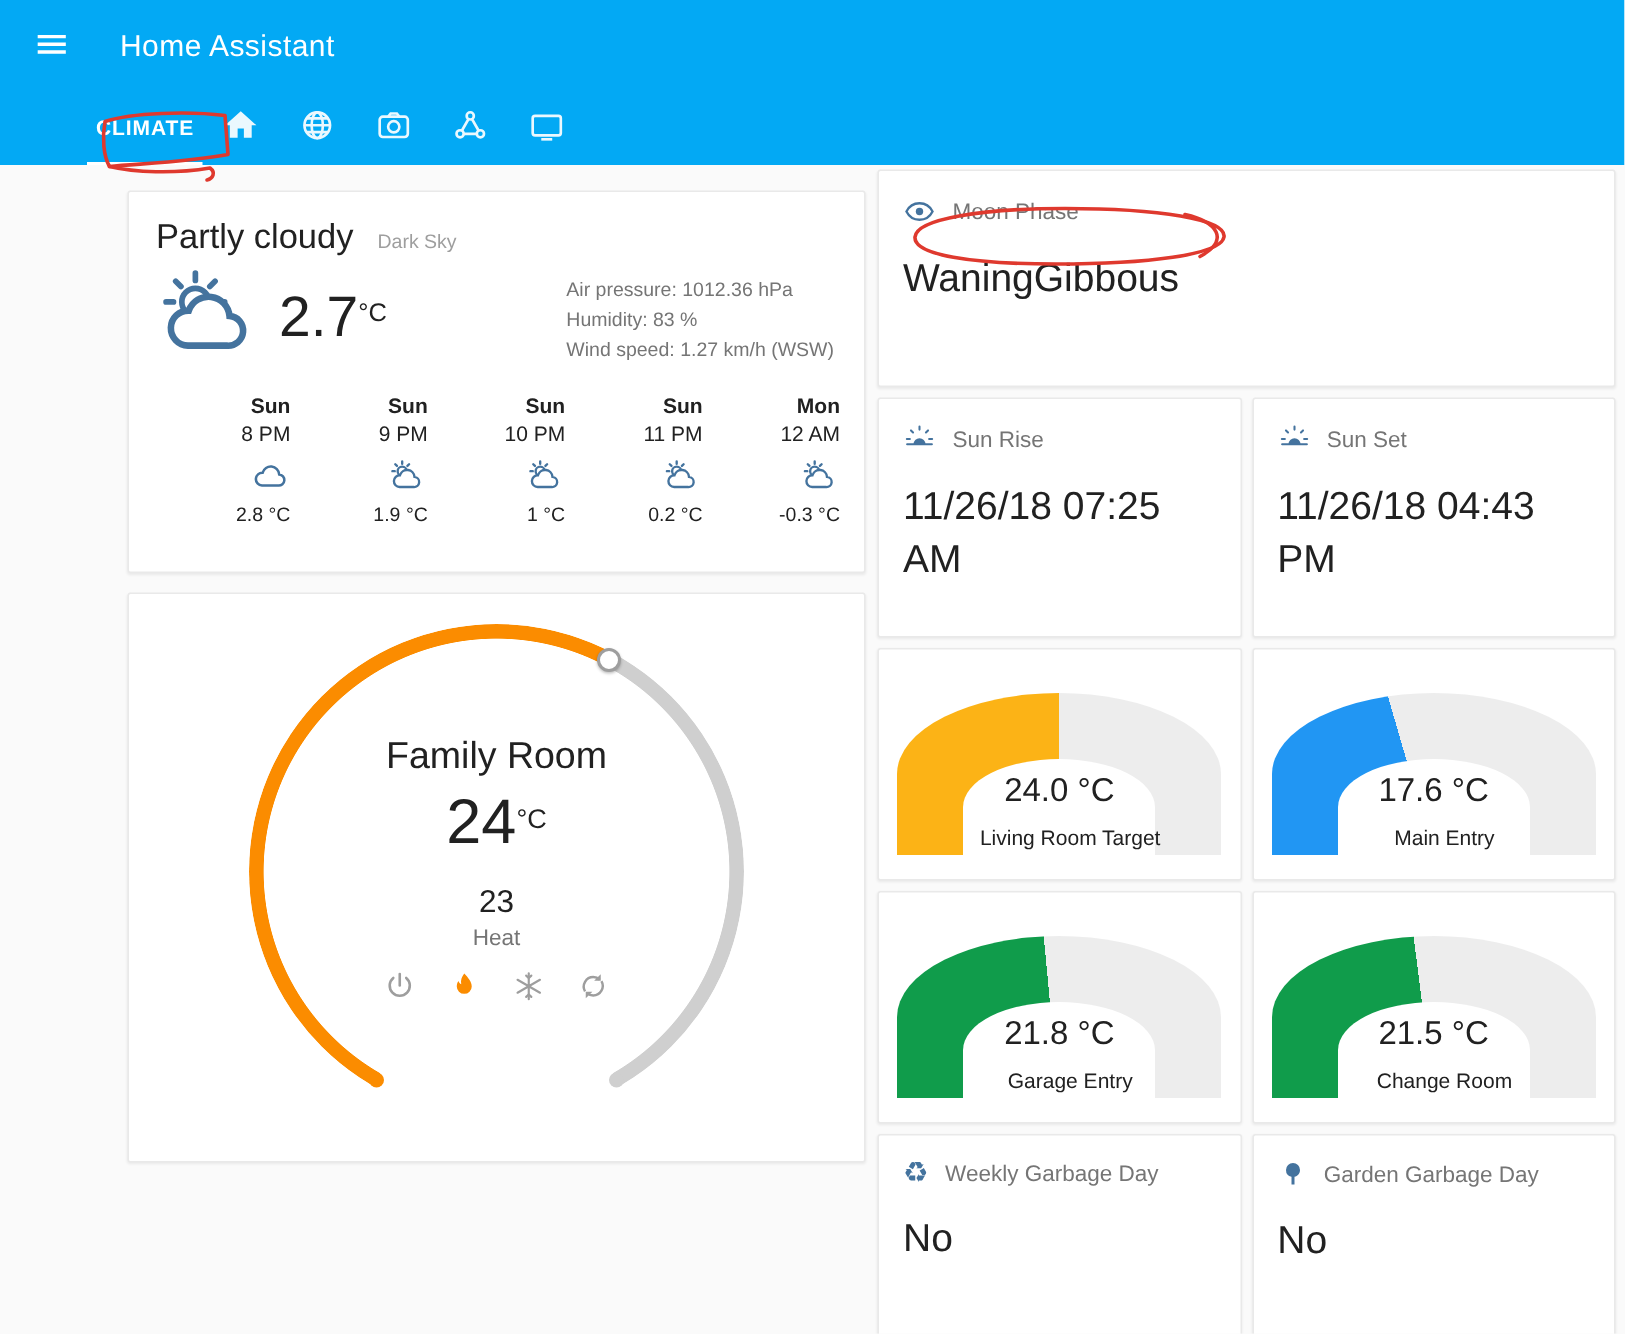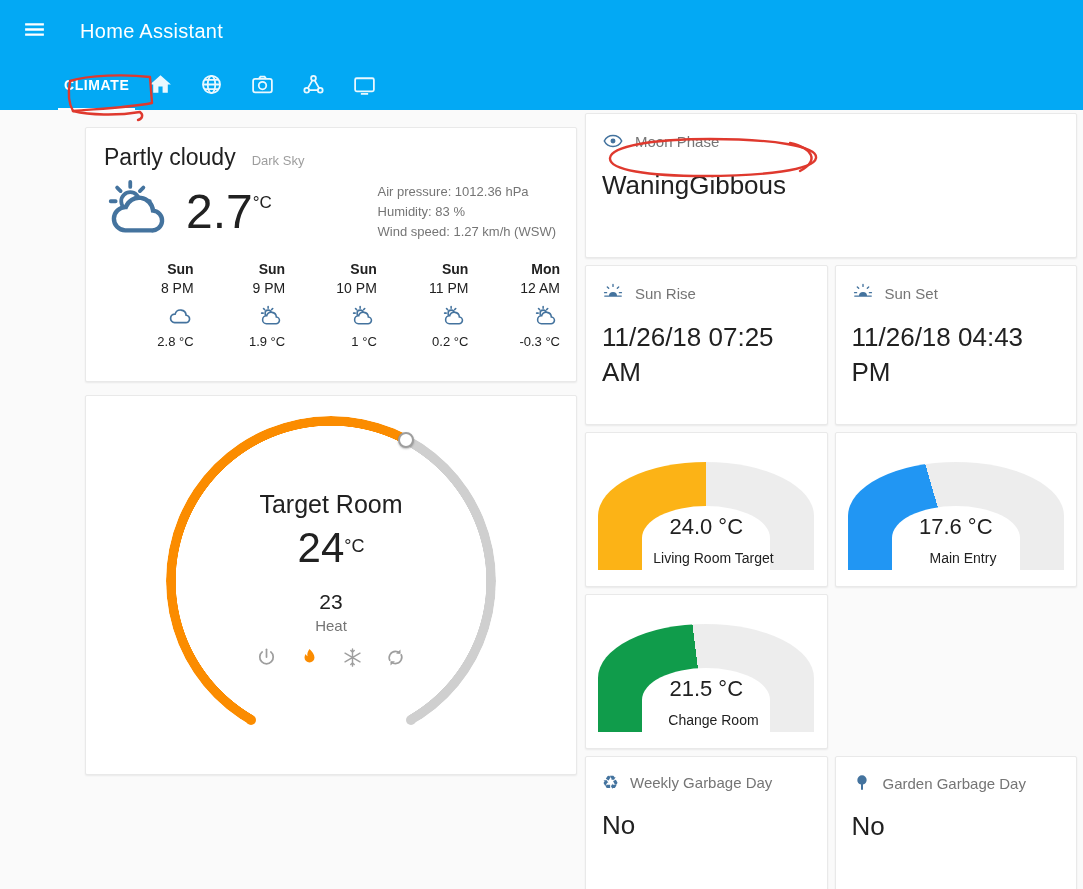--- a/index.html
+++ b/index.html
@@ -25,21 +25,21 @@
   .grid2{display:grid;grid-template-columns:1fr 1fr;gap:7px;}
   .card{background:var(--card-bg);border:1px solid #e9e9e9;box-shadow:0 1px 2px rgba(0,0,0,.07);border-radius:2px;}
   
   .weather-card{height:255px;padding:16px 16px 10px;}
   .weather-head{display:flex;align-items:baseline;gap:16px;padding-left:2px;}
   .weather-condition{font-size:23px;}
   .weather-attrib{font-size:13px;color:#9e9e9e;}
   .weather-now{display:flex;align-items:center;margin-top:4px;}
   .weather-icon-big{color:var(--icon);margin-left:2px;flex:0 0 auto;}
   .weather-temp{display:flex;margin-left:12px;}
-  .weather-temp .t{font-size:48px;line-height:1.1;}
+  .weather-temp .t{font-size:38px;line-height:1.1;}
   .weather-temp .u{font-size:17px;padding-top:7px;}
   .weather-details{margin-left:auto;font-size:13px;color:var(--text2);line-height:20px;padding-right:4px;}
   .forecast{display:grid;grid-template-columns:repeat(5,1fr);margin-top:12px;text-align:right;}
   .fc-day{font-size:14px;font-weight:700;}
   .fc-time{font-size:14px;margin-top:3px;}
   .fc-icon{color:var(--icon);margin-top:7px;height:28px;}
   .fc-temp{font-size:13px;margin-top:3px;}
   
   .thermo-card{height:380px;display:flex;justify-content:center;}
   .dial{width:330px;height:330px;position:relative;margin-top:20px;}
@@ -244,21 +244,21 @@
         </div>
       </div>
 
       <div class="card thermo-card">
         <div class="dial">
           <div class="dial-ring" style="background: conic-gradient(rgb(251, 140, 0) 0deg, rgb(251, 140, 0) 28deg, rgb(207, 207, 207) 28deg, rgb(207, 207, 207) 150deg, transparent 150deg, transparent 210deg, rgb(251, 140, 0) 210deg, rgb(251, 140, 0) 360deg);"></div>
           <div class="dial-cap cap-start"></div>
           <div class="dial-cap cap-end"></div>
           <div class="dial-handle"></div>
           <div class="dial-inner">
-            <div class="thermo-name">Target Room</div>
+            <div class="thermo-name">Family Room</div>
             <div class="thermo-temp">
               <span class="t">24</span>
               <span class="u">°C</span>
             </div>
             <div class="thermo-target">23</div>
             <div class="thermo-mode">Heat</div>
             <div class="thermo-icons">
               <span class="mode-btn">
                 <svg viewBox="0 0 24 24" width="23" height="23">
                     <g fill="none" stroke="currentColor" stroke-width="1.8" stroke-linecap="round">
@@ -357,20 +357,27 @@
           <div class="gauge" style="background: conic-gradient(from 270deg at 50% 100%, rgb(33, 150, 243) 0deg, rgb(33, 150, 243) 73.8deg, rgb(237, 237, 237) 73.8deg, rgb(237, 237, 237) 180deg, rgb(237, 237, 237) 180deg, rgb(237, 237, 237) 360deg);">
               <div class="gauge-hole"></div>
             </div>
           <div class="gauge-value">17.6 °C</div>
           <div class="gauge-label">Main Entry</div>
         </div>
       </div>
 
       <div class="grid2">
         <div class="card gauge-card">
+          <div class="gauge" style="background: conic-gradient(from 270deg at 50% 100%, rgb(16, 156, 75) 0deg, rgb(16, 156, 75) 84.6deg, rgb(237, 237, 237) 84.6deg, rgb(237, 237, 237) 180deg, rgb(237, 237, 237) 180deg, rgb(237, 237, 237) 360deg);">
+              <div class="gauge-hole"></div>
+            </div>
+          <div class="gauge-value">21.8 °C</div>
+          <div class="gauge-label">Garage Entry</div>
+        </div>
+        <div class="card gauge-card">
           <div class="gauge" style="background: conic-gradient(from 270deg at 50% 100%, rgb(16, 156, 75) 0deg, rgb(16, 156, 75) 82.8deg, rgb(237, 237, 237) 82.8deg, rgb(237, 237, 237) 180deg, rgb(237, 237, 237) 180deg, rgb(237, 237, 237) 360deg);">
               <div class="gauge-hole"></div>
             </div>
           <div class="gauge-value">21.5 °C</div>
           <div class="gauge-label">Change Room</div>
         </div>
       </div>
 
       <div class="grid2">
         <div class="card garbage-card">

